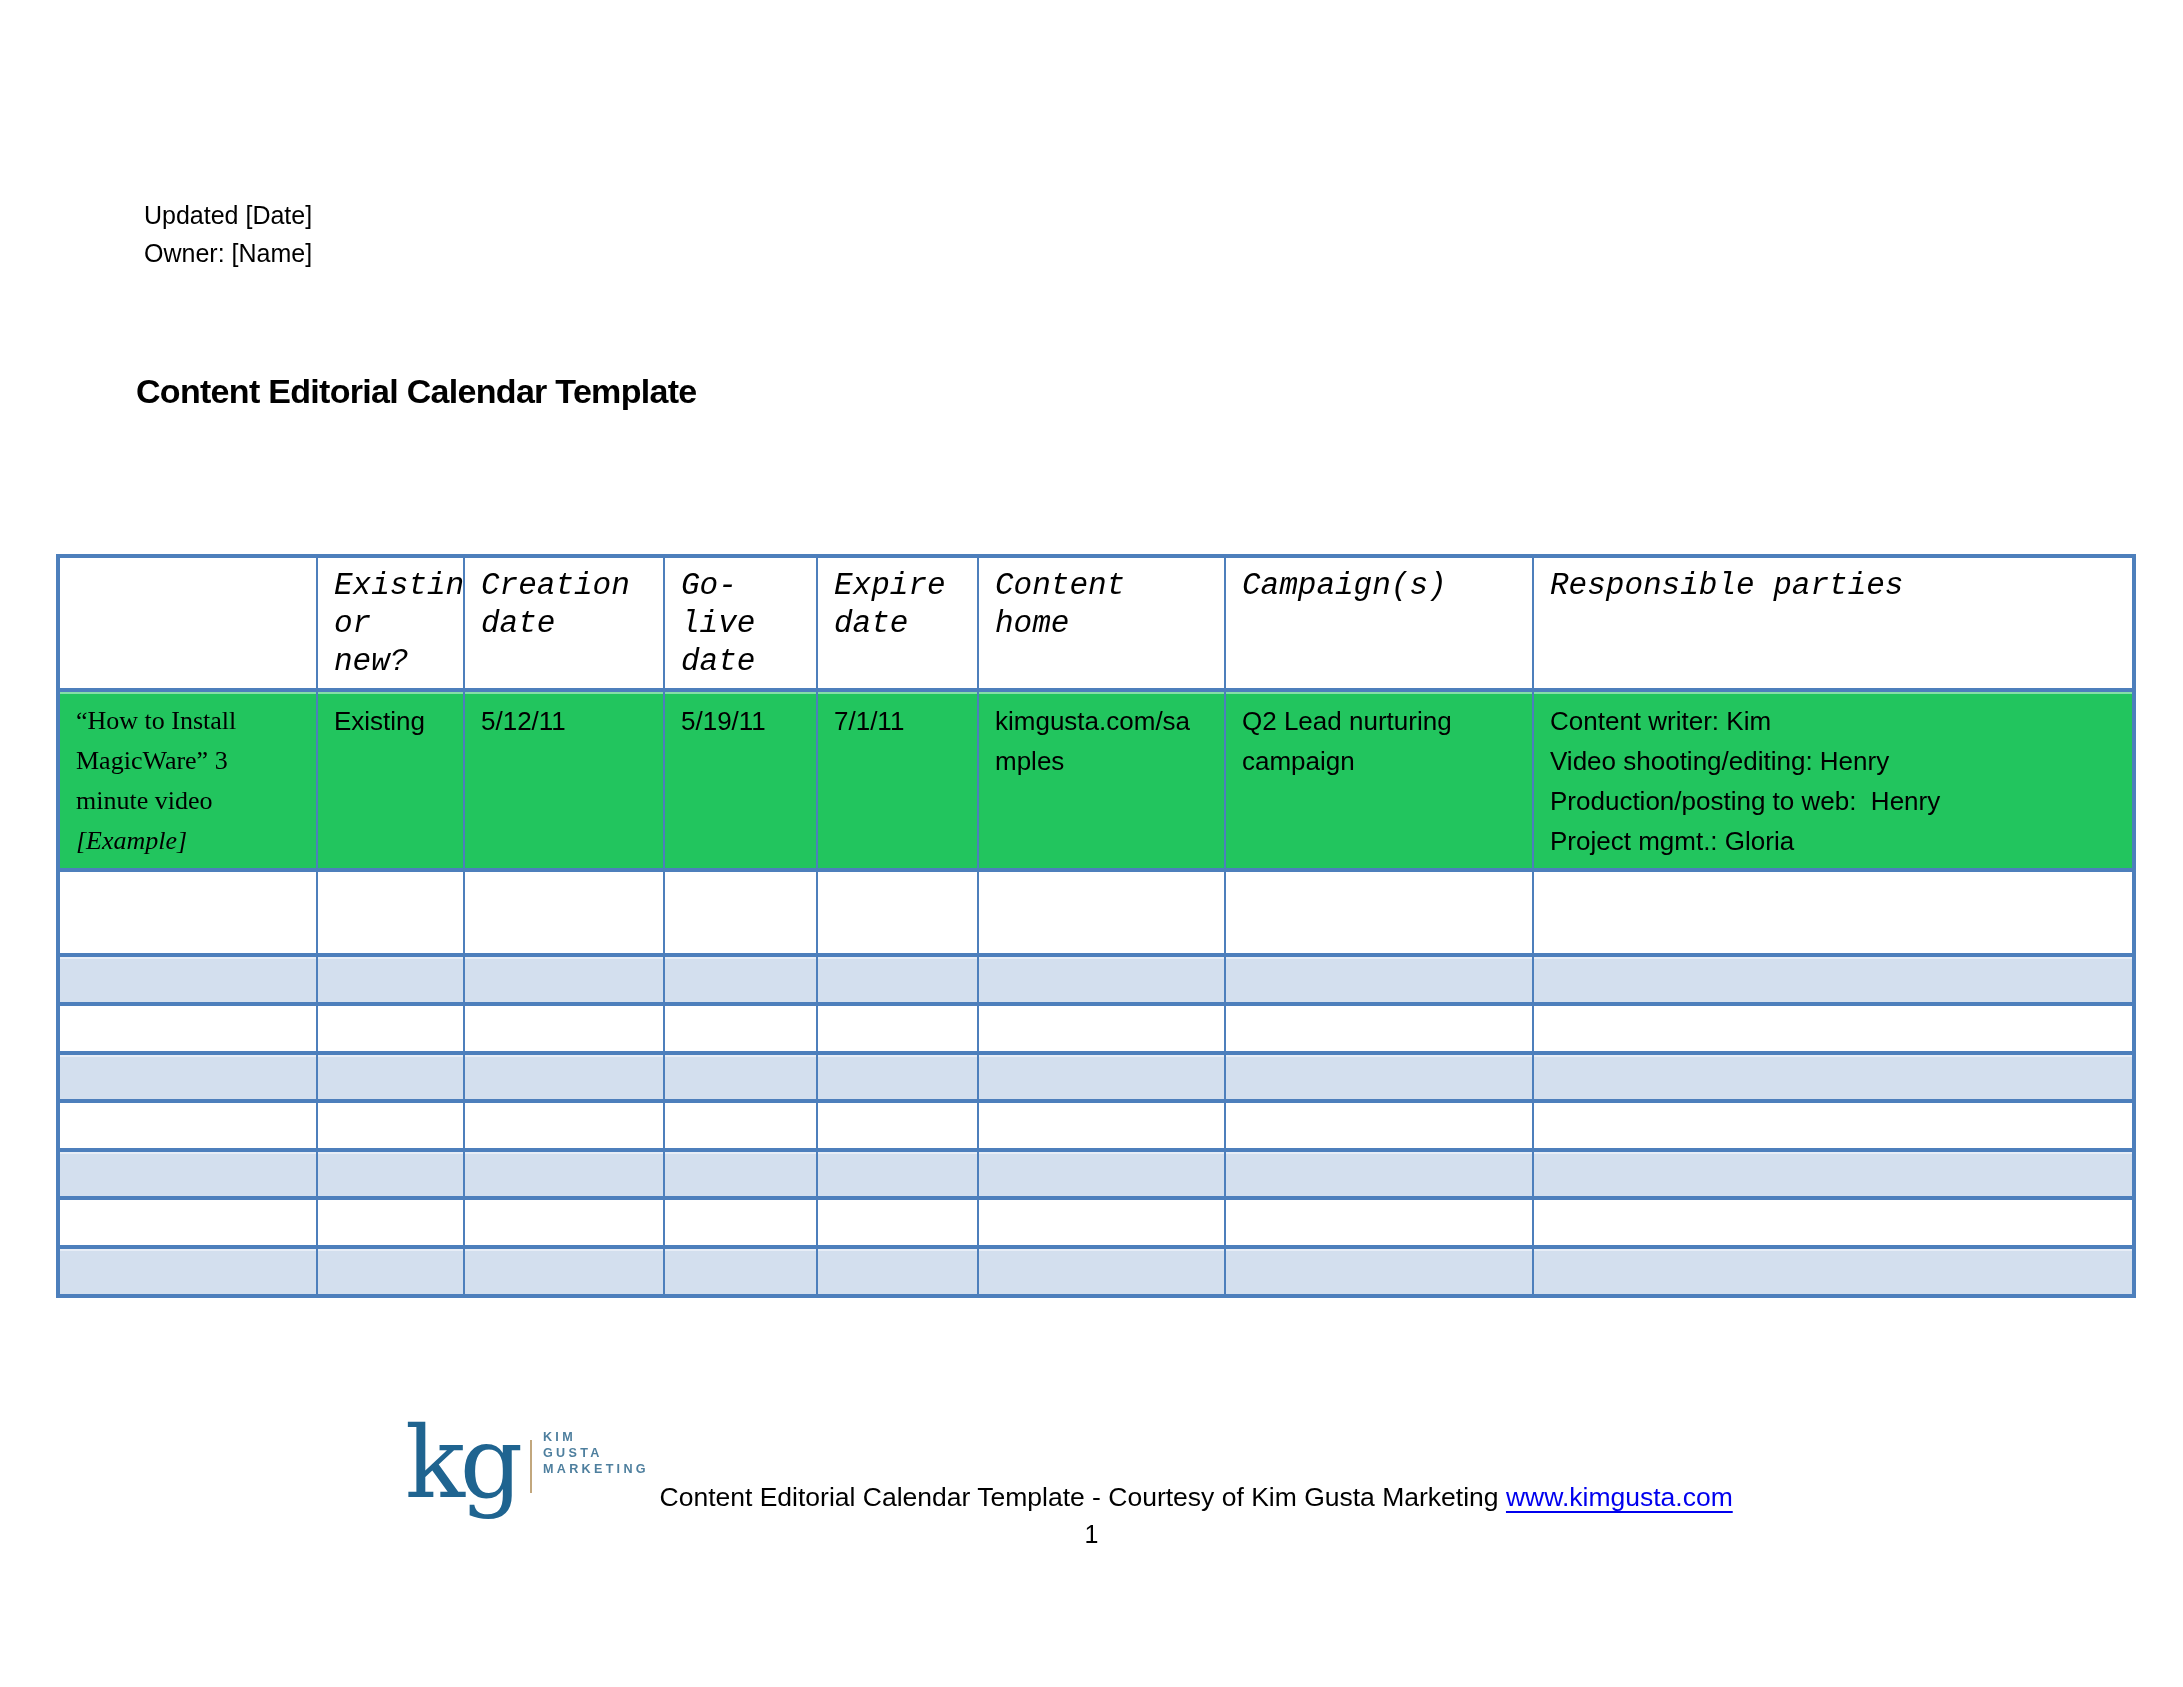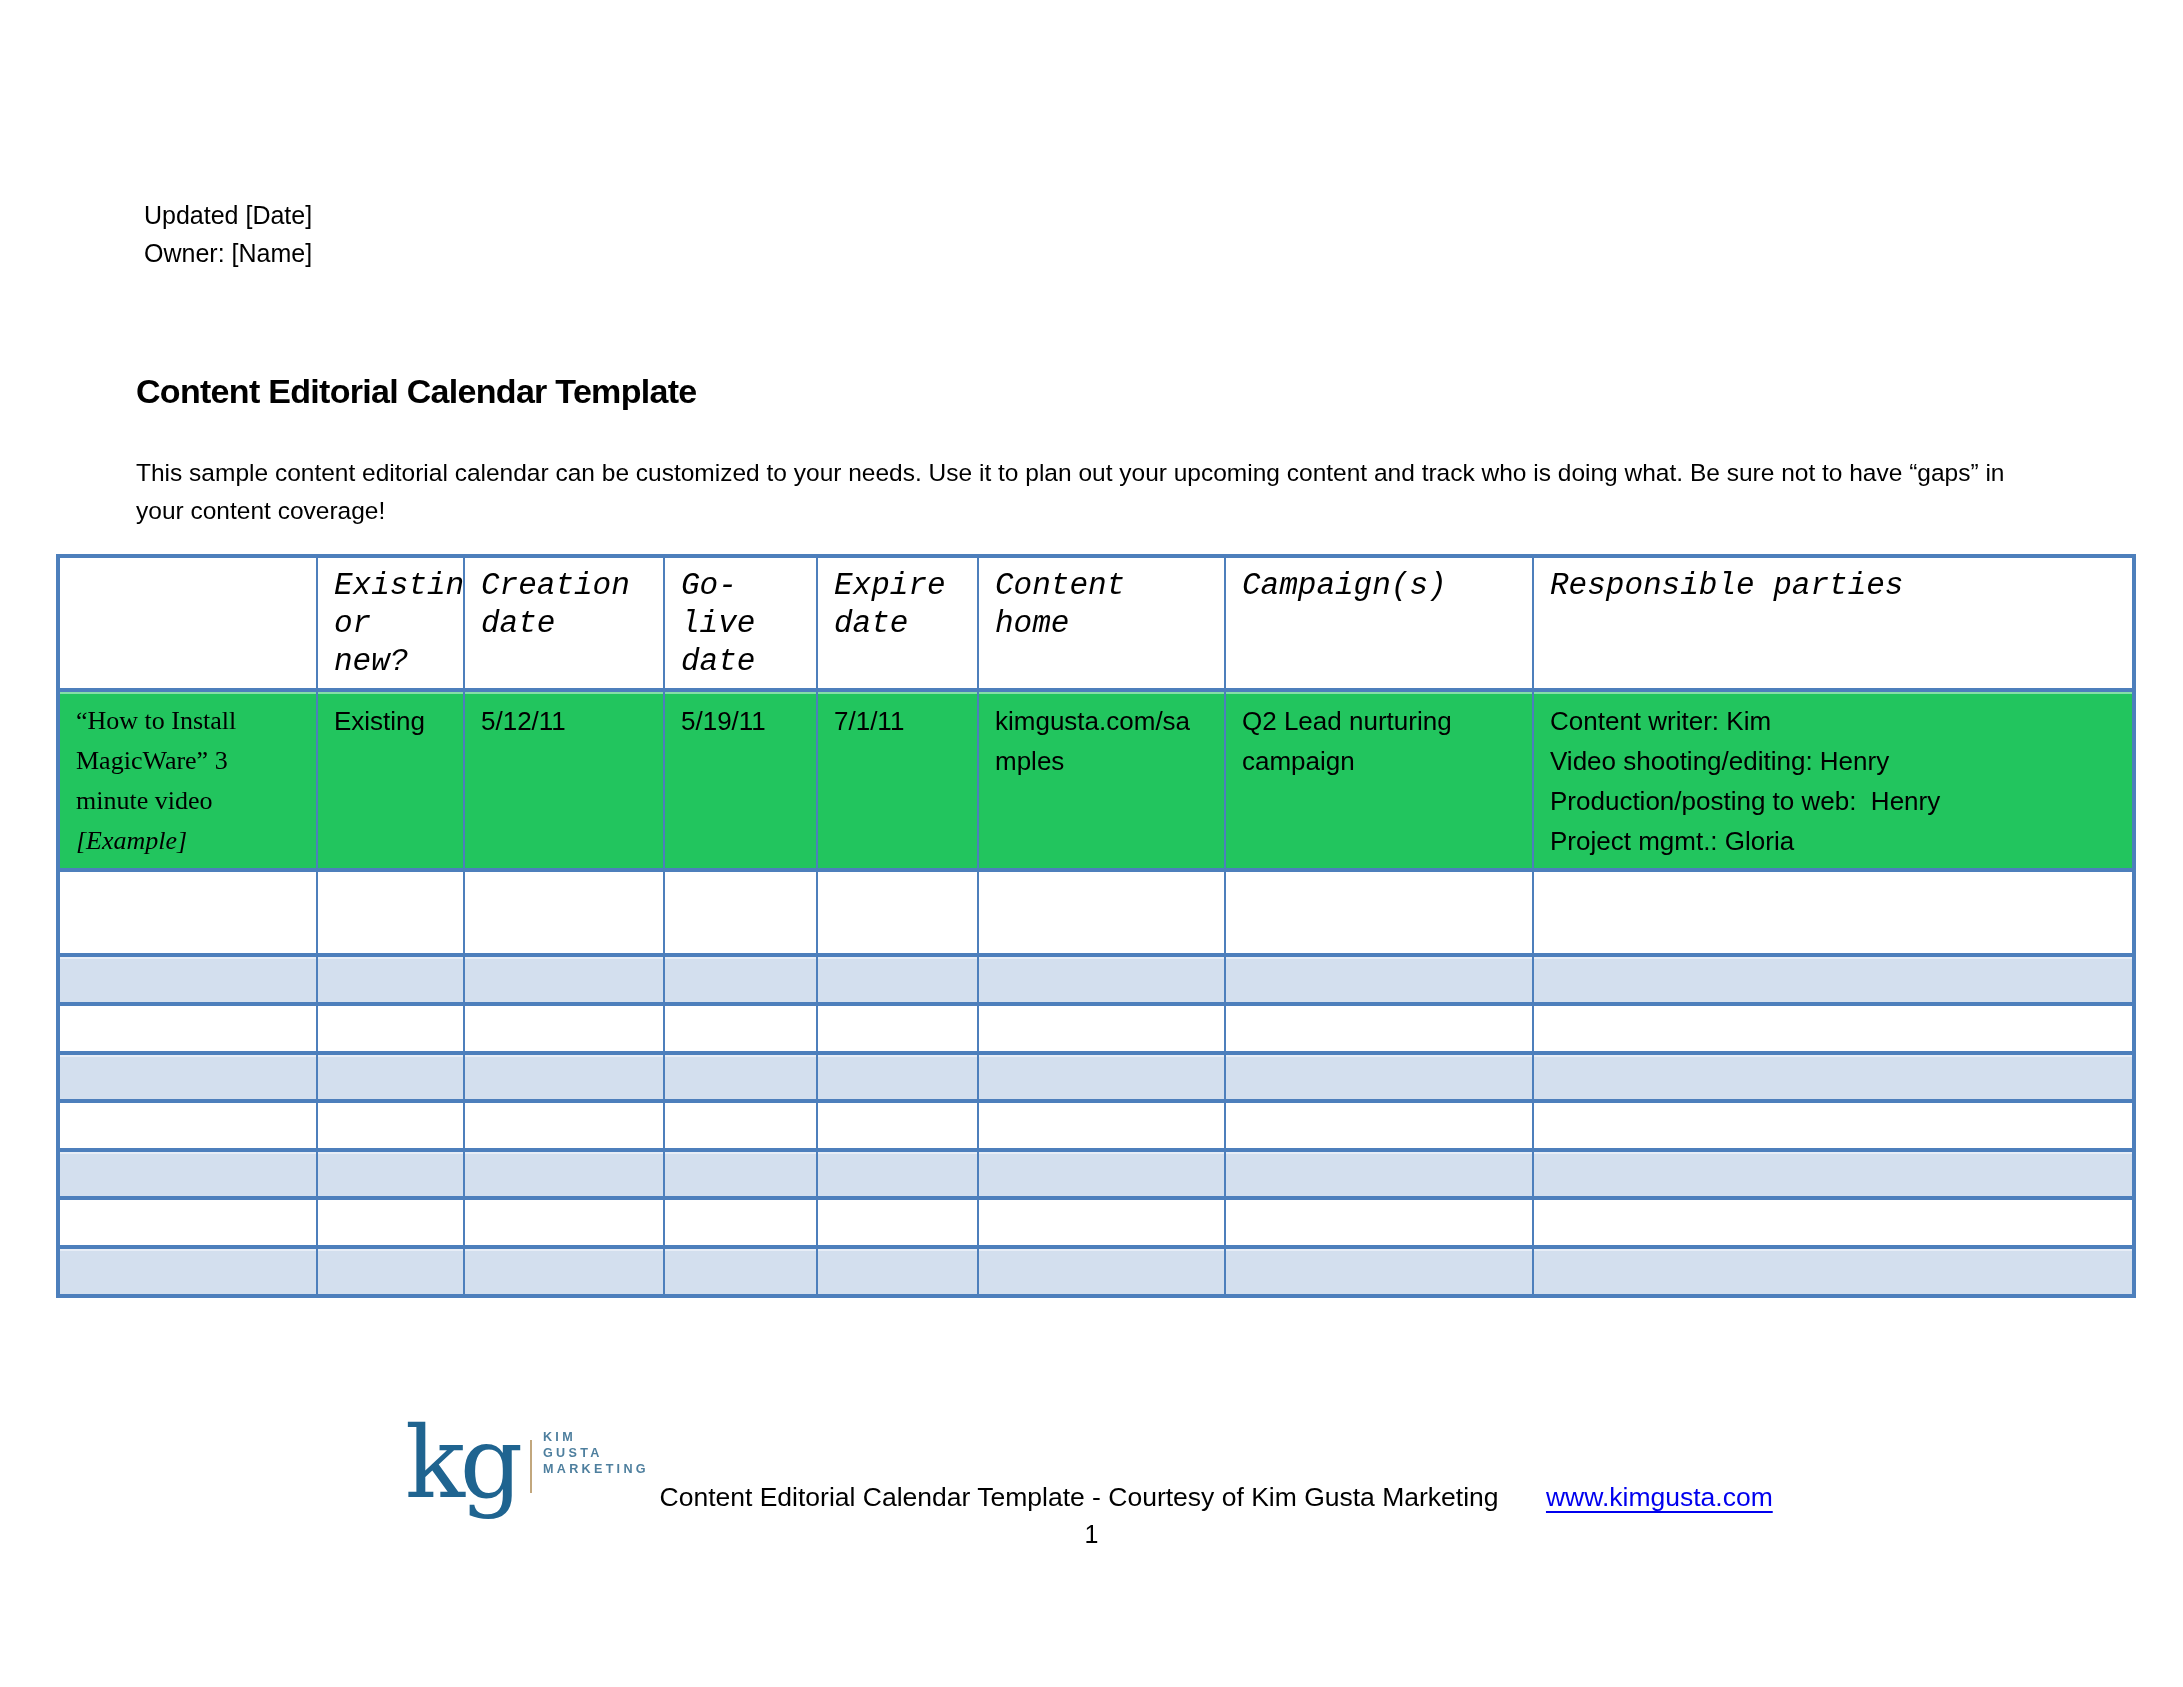--- a/index.html
+++ b/index.html
@@ -135,21 +135,20 @@
   .footer-line {
     margin:74px 0 0 10.6px;
     font-size:26.5px;
     white-space:nowrap;
   }
   .footer-link {
     color:#0000ee;
     text-decoration:underline;
     text-decoration-thickness:2px;
     text-underline-offset:4.6px;
-    margin-left:40px;
   }
   .page-number {
     position:absolute;
     left:0; top:1520px;
     width:2183px;
     text-align:center;
     font-size:25px;
   }
 </style>
 </head>
@@ -157,21 +156,20 @@
 
 <div class="page">
 
   <div class="doc-meta">
     <div>Updated [Date]</div>
     <div>Owner: [Name]</div>
   </div>
 
   <h1 class="doc-title">Content Editorial Calendar Template</h1>
 
-  <p class="doc-intro">This sample content editorial calendar can be customized to your needs. Use it to plan out your upcoming content and track who is doing what. Be sure not to have “gaps” in your content coverage!</p>
 
   <div class="cal-table-wrap">
     <table class="cal">
       <colgroup>
         <col style="width:259px">
           <col style="width:147px">
           <col style="width:200px">
           <col style="width:153px">
         <col style="width:161px">
           <col style="width:247px">

